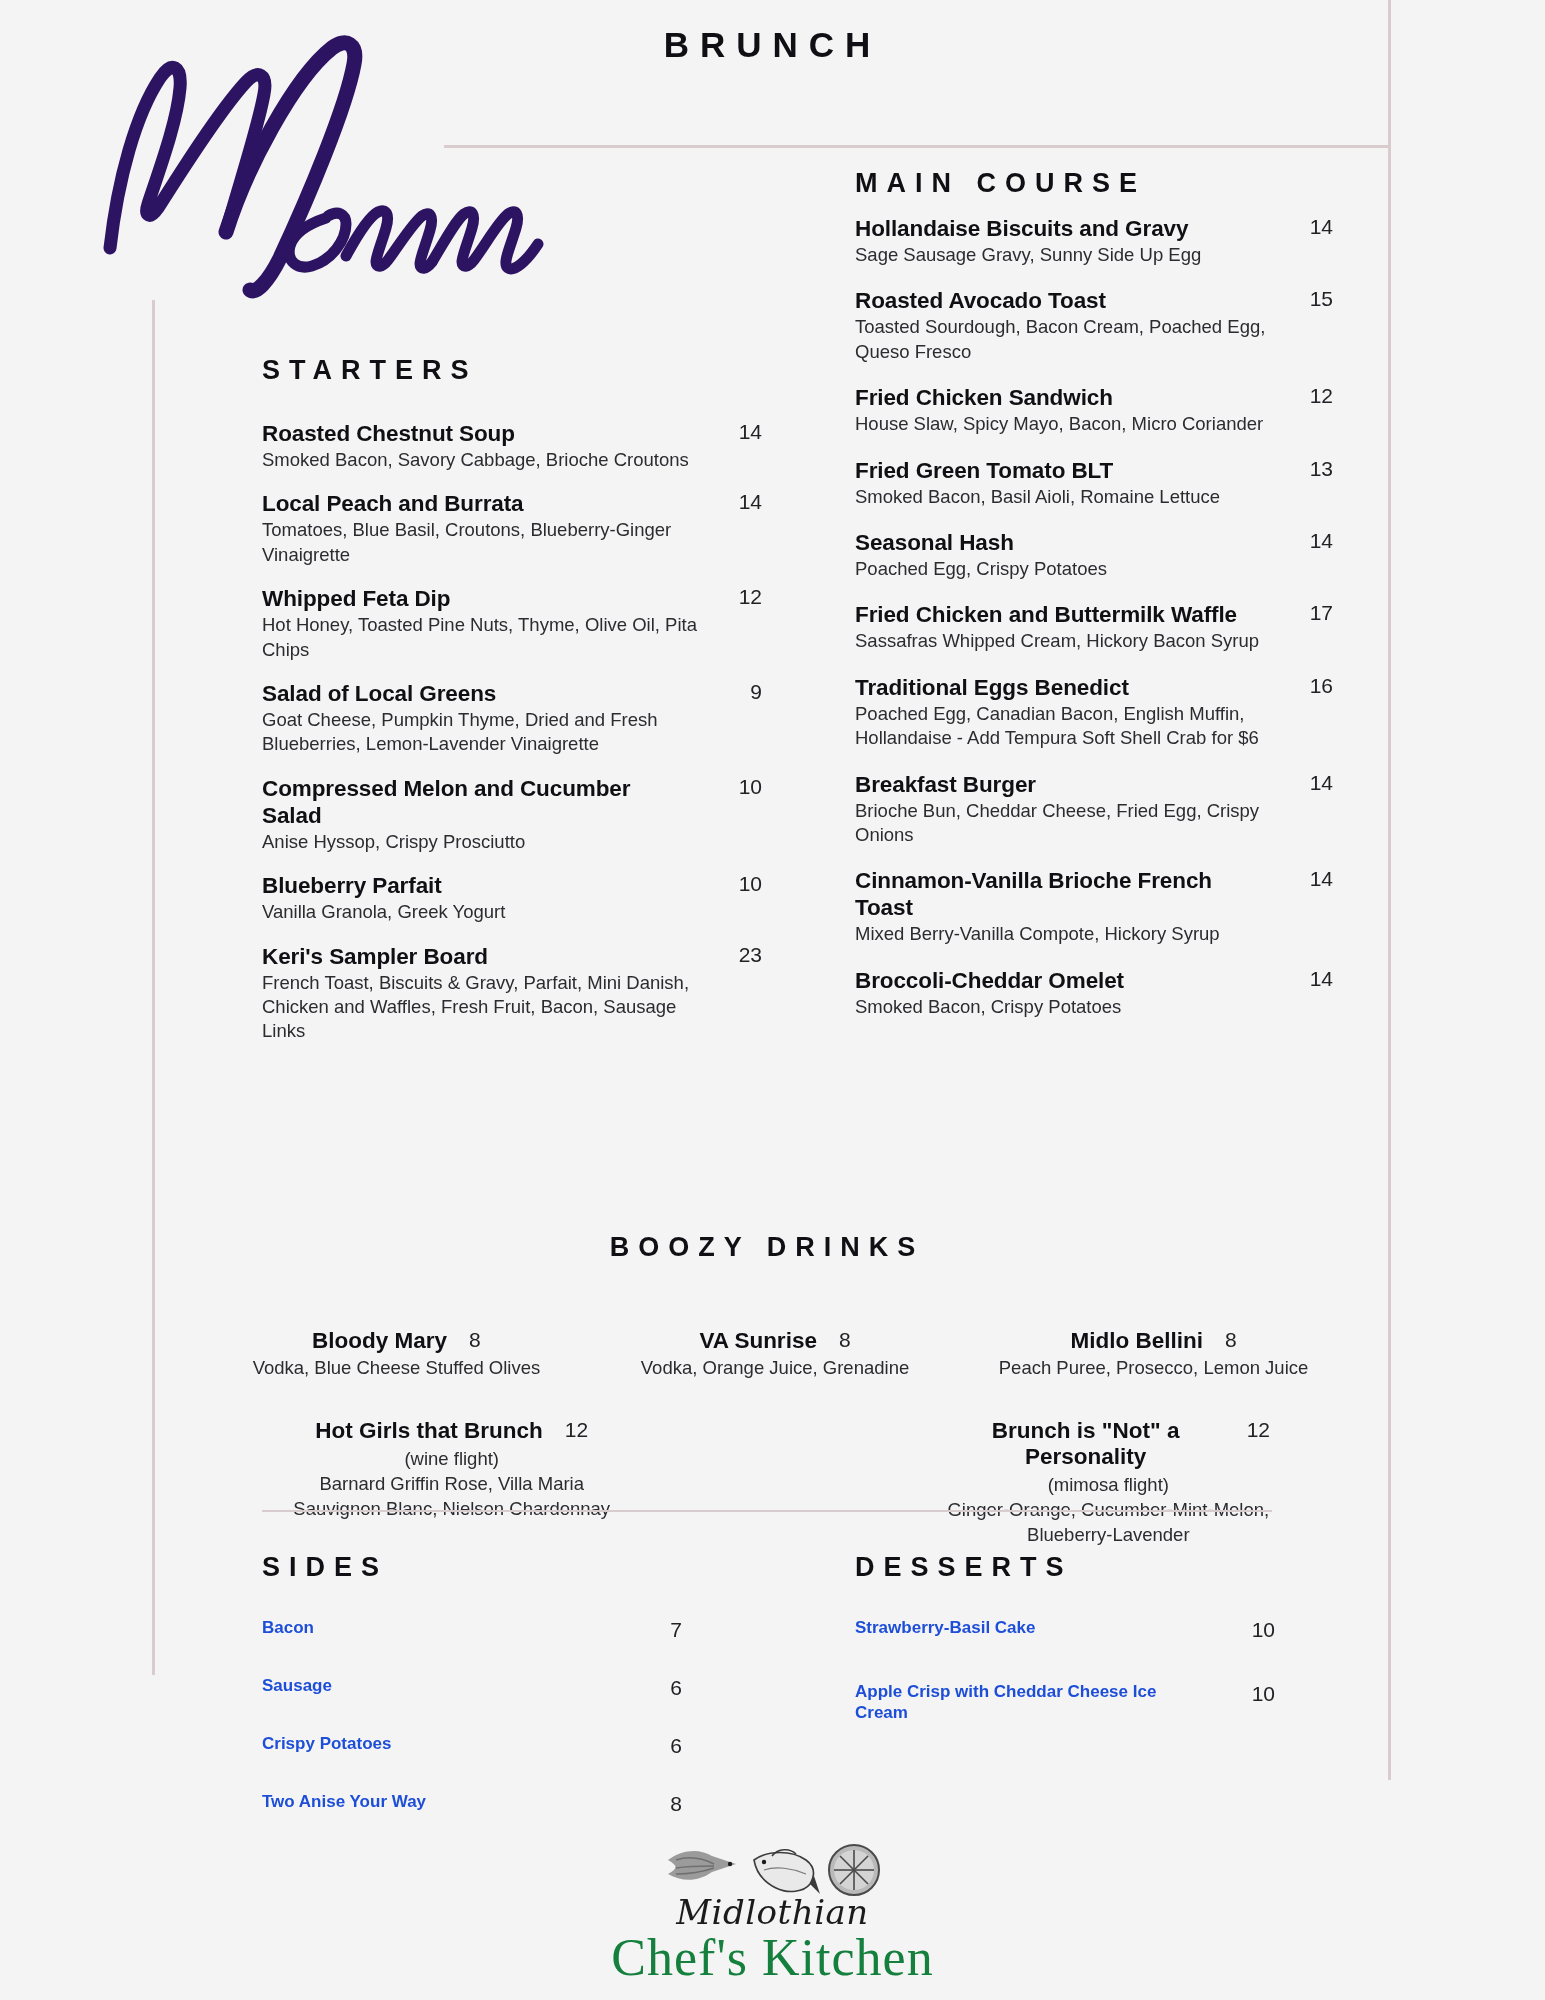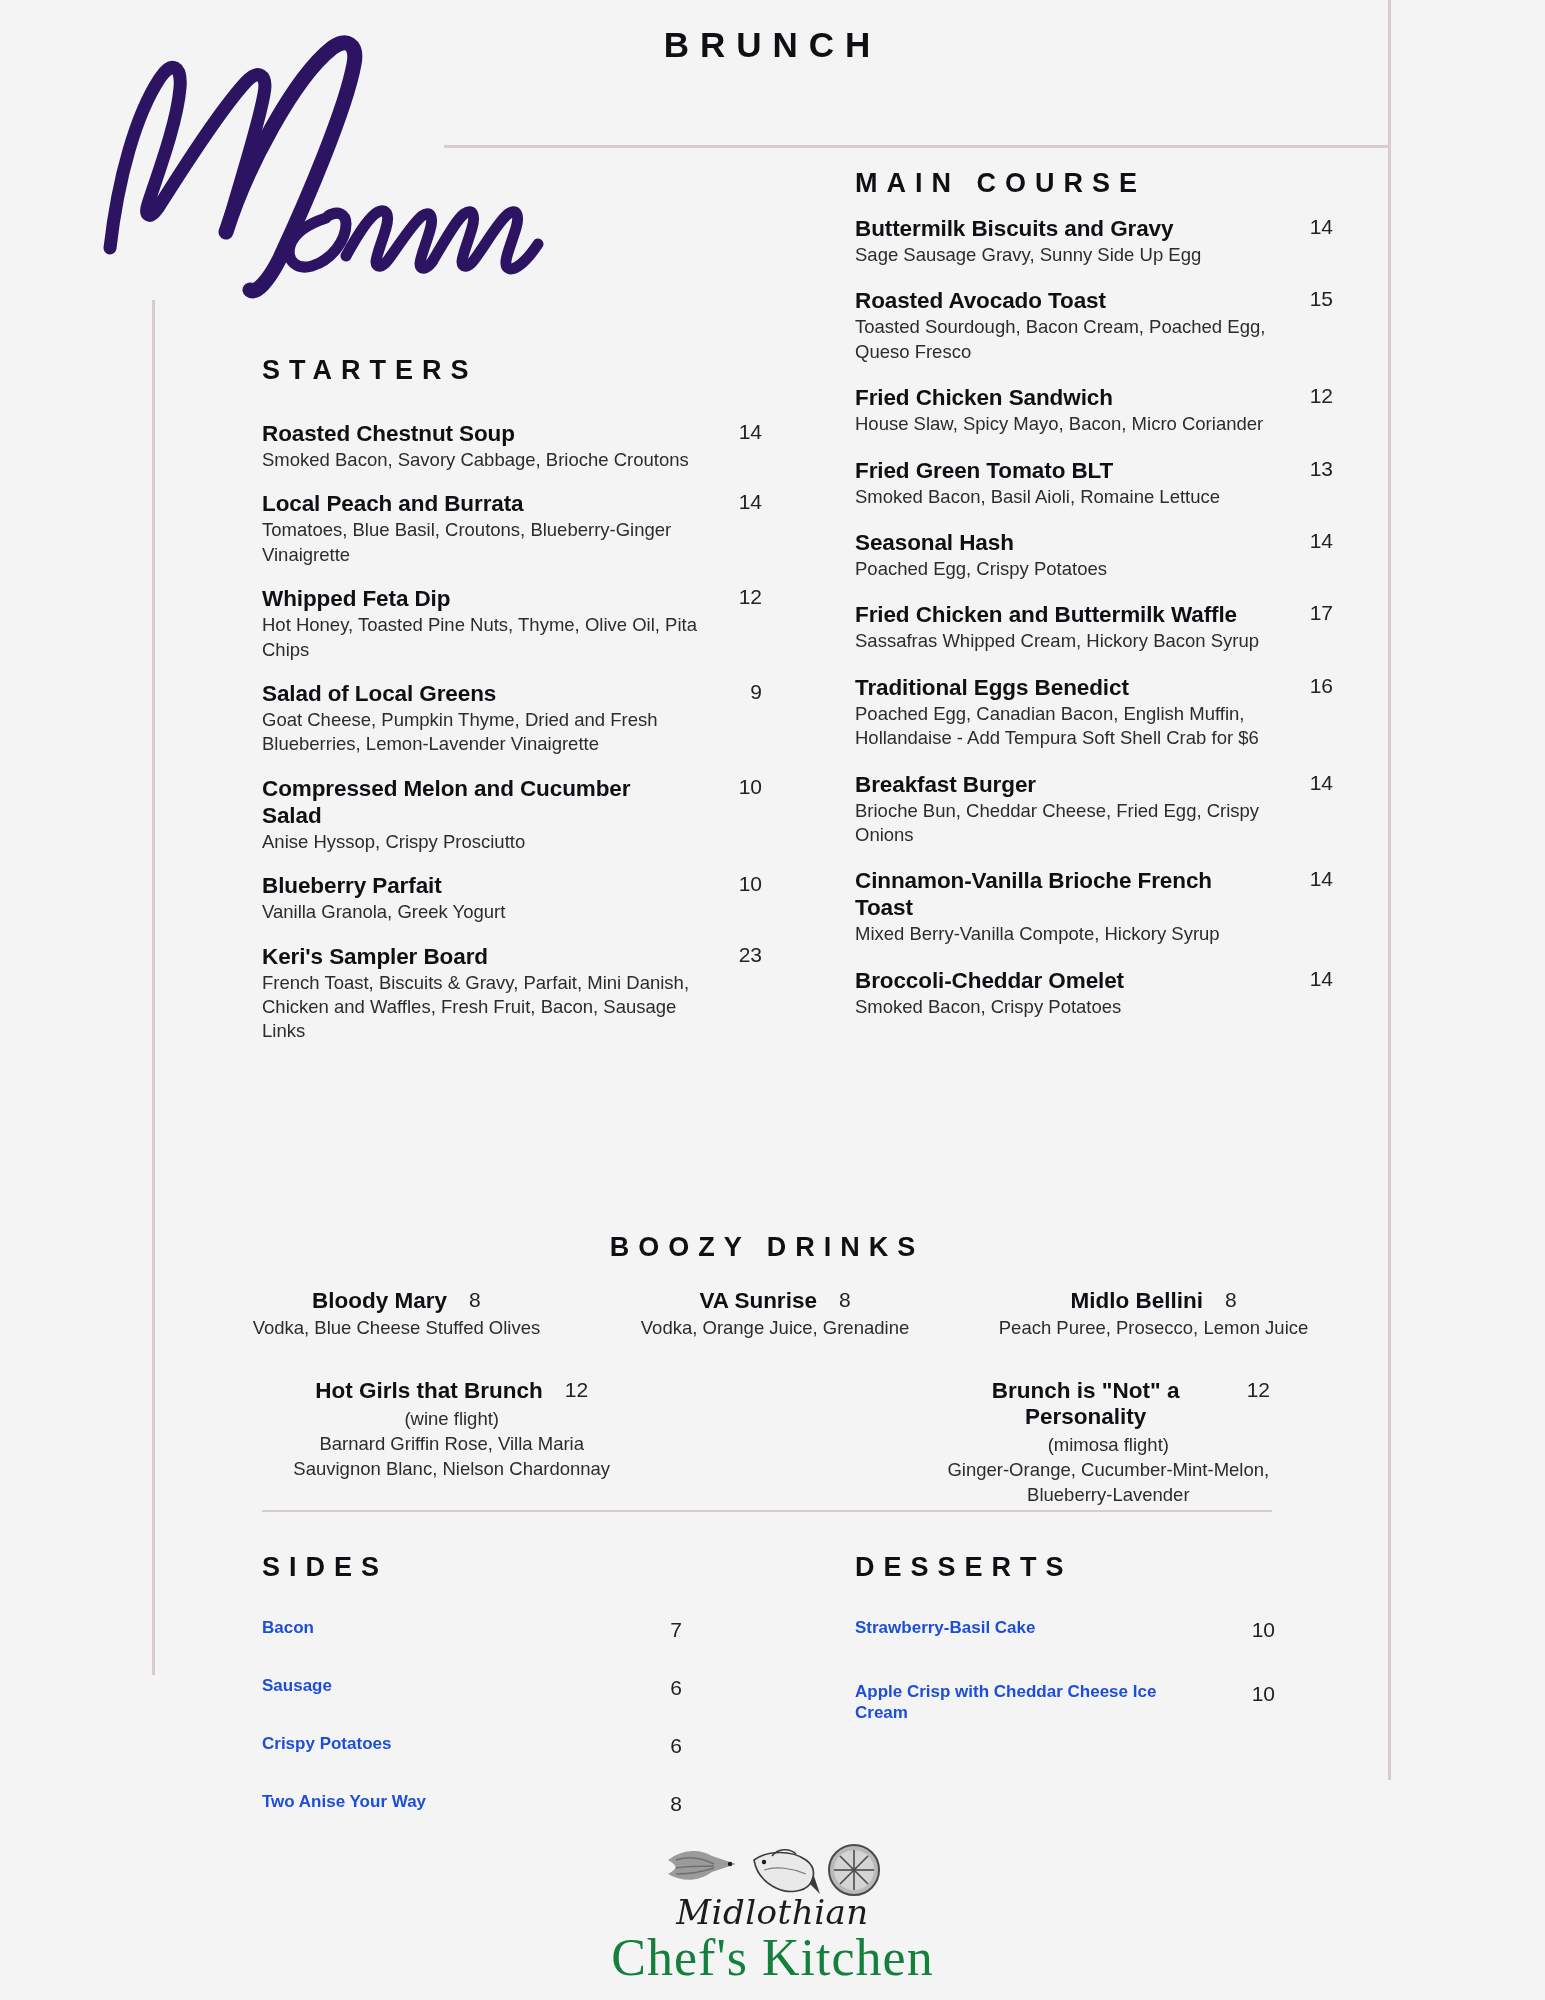--- a/index.html
+++ b/index.html
@@ -109,21 +109,21 @@
   .drinks-row1 {
     position: absolute; left: 210px; top: 1288px; width: 1130px;
     display: flex; justify-content: space-between;
   }
   .drinks-row2 {
     position: absolute; left: 290px; top: 1378px; width: 980px;
     display: flex; justify-content: space-between;
   }
   .drink { text-align: center; width: 33%; }
   .drink-head {
-    display: flex; justify-content: center; align-items: flex-start; gap: 22px;
+    display: flex; justify-content: center; align-items: flex-start; gap: 22px; margin-top: 40px;
   }
   .drink-name { font-size: 22.5px; font-weight: 700; color: #101014; }
   .drink-price { font-size: 21px; font-weight: 400; color: #222226; }
   .drink-desc { font-size: 18.5px; font-weight: 300; color: #2b2b30; line-height: 1.34; margin-top: 2px; }
   .drink-sub { font-size: 18.5px; font-weight: 300; color: #2b2b30; margin-top: 4px; }
 
   .rule-mid {
     position: absolute; left: 262px; top: 1510px; width: 1010px; height: 2px;
     background: #d9ccce;
   }
@@ -229,21 +229,21 @@
         <div class="item-price">23</div>
       </div>
       <div class="item-desc">French Toast, Biscuits &amp; Gravy, Parfait, Mini Danish, Chicken and Waffles, Fresh Fruit, Bacon, Sausage Links</div>
     </div>
   </div>
 
 <div class="sec-head main-head">MAIN COURSE</div>
 <div class="col-main">
     <div class="item">
       <div class="item-row">
-        <div class="item-name">Buttermilk Biscuits and Gravy</div>
+        <div class="item-name">Hollandaise Biscuits and Gravy</div>
         <div class="item-price">14</div>
       </div>
       <div class="item-desc">Sage Sausage Gravy, Sunny Side Up Egg</div>
     </div>
     <div class="item">
       <div class="item-row">
         <div class="item-name">Roasted Avocado Toast</div>
         <div class="item-price">15</div>
       </div>
       <div class="item-desc">Toasted Sourdough, Bacon Cream, Poached Egg, Queso Fresco</div>

